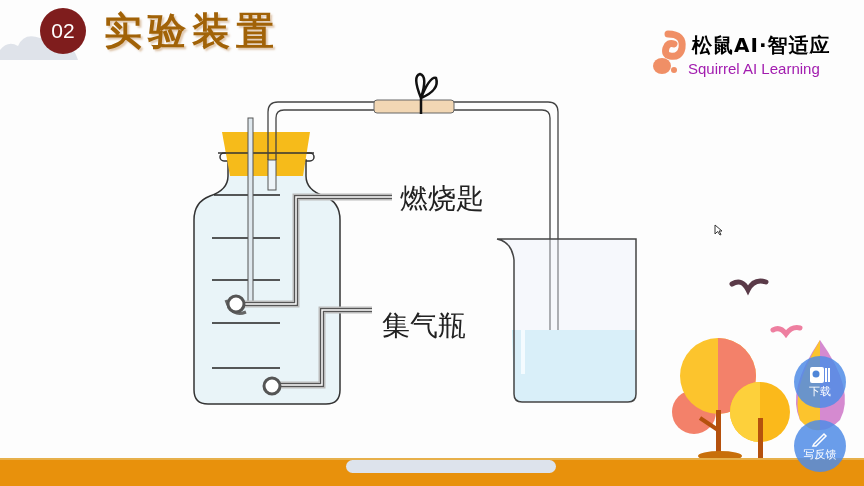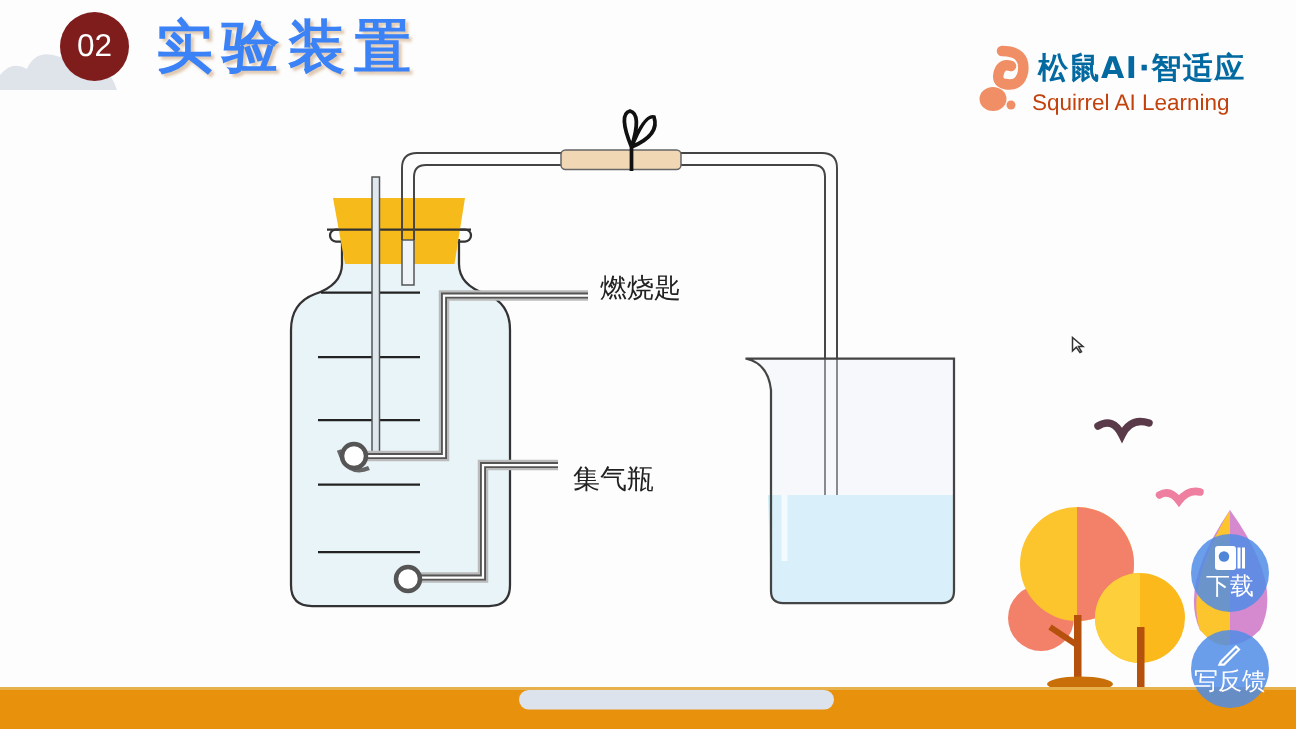--- a/index.html
+++ b/index.html
@@ -1,26 +1,26 @@
 <!DOCTYPE html>
 <html><head>
 <meta charset="utf-8">
 <style>
   html,body{margin:0;padding:0;}
   body{width:864px;height:486px;overflow:hidden;background:#fdfdfd;position:relative;font-family:"DejaVu Sans",sans-serif;}
   .abs{position:absolute;}
   .header-badge{left:40px;top:8px;width:46px;height:46px;border-radius:50%;background:#7f1d1d;color:#fff;font-family:"Liberation Sans",sans-serif;font-size:21px;display:flex;align-items:center;justify-content:center;}
   .cloud{left:0;top:28px;width:80px;height:32px;}
-  .title{left:104px;top:6px;font-size:38px;font-weight:bold;color:#3b82f6;letter-spacing:6px;text-shadow:2px 2px 2px rgba(170,100,30,0.35);font-family:"DejaVu Sans",sans-serif;}
-  .logo-cn{left:692px;top:32px;font-size:20px;font-weight:bold;color:#0369a1;letter-spacing:1px;}
-  .logo-en{left:688px;top:60px;font-size:15px;color:#c2410c;font-family:"Liberation Sans",sans-serif;}
-  .label{font-size:18px;color:#222;font-family:"DejaVu Sans",sans-serif;}
+  .title{left:104px;top:6px;font-size:38px;font-weight:bold;color:#a16207;letter-spacing:6px;text-shadow:2px 2px 2px rgba(170,100,30,0.35);font-family:"DejaVu Sans",sans-serif;}
+  .logo-cn{left:692px;top:32px;font-size:20px;font-weight:bold;color:#000000;letter-spacing:1px;}
+  .logo-en{left:688px;top:60px;font-size:15px;color:#a21caf;font-family:"Liberation Sans",sans-serif;}
+  .label{font-size:28px;color:#222;font-family:"DejaVu Sans",sans-serif;}
   .ground{left:0;top:458px;width:864px;height:28px;background:#e8910c;border-top:2px solid #e7b04a;}
   .scrollbar{left:346px;top:460px;width:210px;height:13px;border-radius:7px;background:#dde3ec;}
-  .fab{width:52px;height:52px;border-radius:50%;background:rgba(80,140,230,0.85);color:#fff;display:flex;flex-direction:column;align-items:center;justify-content:center;font-size:16px;}
+  .fab{width:52px;height:52px;border-radius:50%;background:rgba(80,140,230,0.85);color:#fff;display:flex;flex-direction:column;align-items:center;justify-content:center;font-size:11px;}
   .cursor{left:714px;top:224px;}
 </style>
 </head>
 <body>
 
 <svg class="abs cloud" viewBox="0 0 80 32">
   <path d="M0 32 L0 22 Q8 12 18 18 Q24 4 40 10 Q52 2 60 16 Q72 14 78 32 Z" fill="#dfe3ea"></path>
 </svg>
 <div class="abs header-badge">02</div>
 <div class="abs title">实验装置</div>

